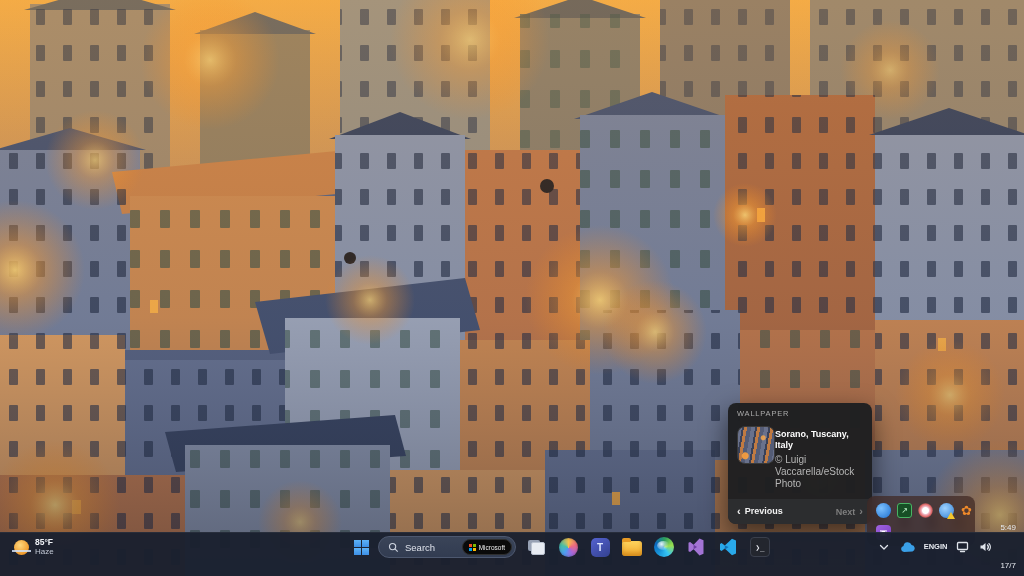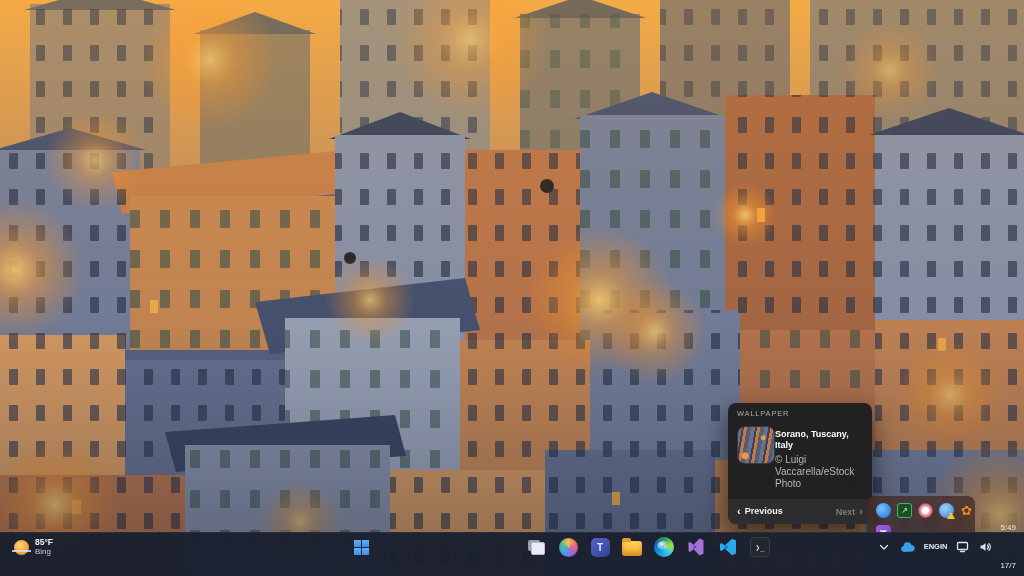--- a/index.html
+++ b/index.html
@@ -267,33 +267,49 @@
     <span class="fico fi-orange" style="left:92px;top:7px;">✿</span>
     <span class="fico fi-purple" style="left:9px;top:29px;">▣</span>
   </div>
 
   <div class="taskbar">
 
     <div class="weather">
       <span class="sun"></span>
       <span class="wtxt">
         <span class="wtemp">85°F</span>
-        <span class="wcond">Bing</span>
+        <span class="wcond">Haze</span>
       </span>
     </div>
 
     <div class="startbtn">
       <span class="winlogo">
           <i></i>
           <i></i>
           <i></i>
           <i></i>
         </span>
     </div>
 
+    <div class="searchbox">
+      <svg width="11" height="11" viewBox="0 0 12 12">
+        <circle cx="5" cy="5" r="3.4" fill="none" stroke="#cdd3de" stroke-width="1.2"></circle>
+        <path d="M7.6 7.6 10.6 10.6" stroke="#cdd3de" stroke-width="1.2"></path>
+      </svg>
+      <span class="stext">Search</span>
+      <span class="msbadge">
+        <span class="mslogo">
+            <i></i>
+            <i></i>
+            <i></i>
+            <i></i>
+          </span>
+        <span class="mtxt">Microsoft</span>
+      </span>
+    </div>
 
     <div class="appicons">
       <span class="aico">
           <span class="tv"></span>
         </span>
       <span class="aico">
           <span class="copilot"></span>
         </span>
       <span class="aico">
           <span class="teams">T</span>

